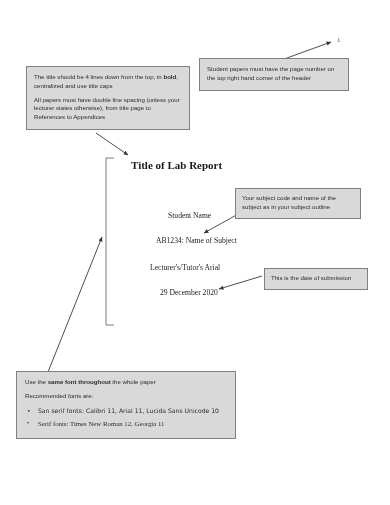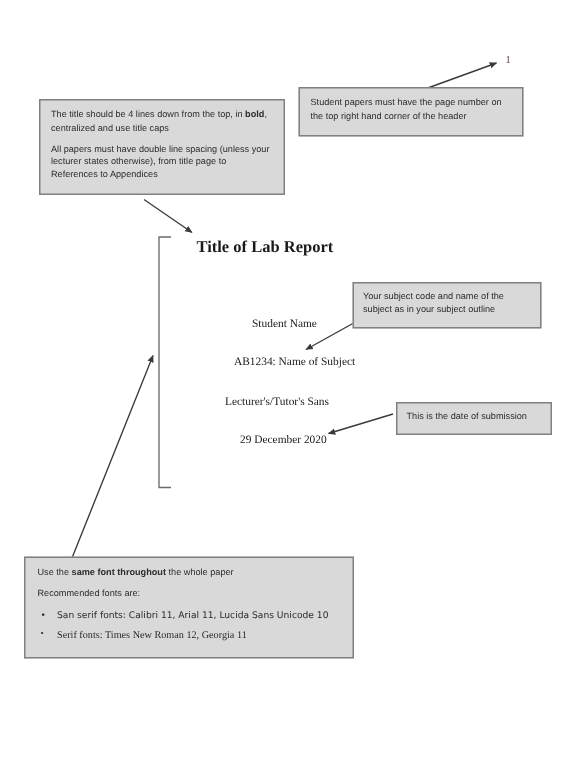--- a/index.html
+++ b/index.html
@@ -177,21 +177,21 @@
   </svg>
 
   <div class="doc-text" id="doc-page-num">1</div>
 
   <div class="doc-text" id="doc-title">Title of Lab Report</div>
 
   <div class="doc-text" id="doc-student-name">Student Name</div>
 
   <div class="doc-text" id="doc-subject">AB1234: Name of Subject</div>
 
-  <div class="doc-text" id="doc-lecturer">Lecturer's/Tutor's Sans</div>
+  <div class="doc-text" id="doc-lecturer">Lecturer's/Tutor's Arial</div>
 
   <div class="doc-text" id="doc-date">29 December 2020</div>
 
   <div class="callout" id="box-title-rules">
     <p><span>The title should be 4 lines down from the top, in </span><b>bold</b><span>, centralized and use title caps</span></p>
     <p>All papers must have double line spacing (unless your lecturer states otherwise), from title page to References to Appendices</p>
   </div>
 
   <div class="callout" id="box-page-number">
     <p>Student papers must have the page number on the top right hand corner of the header</p>

